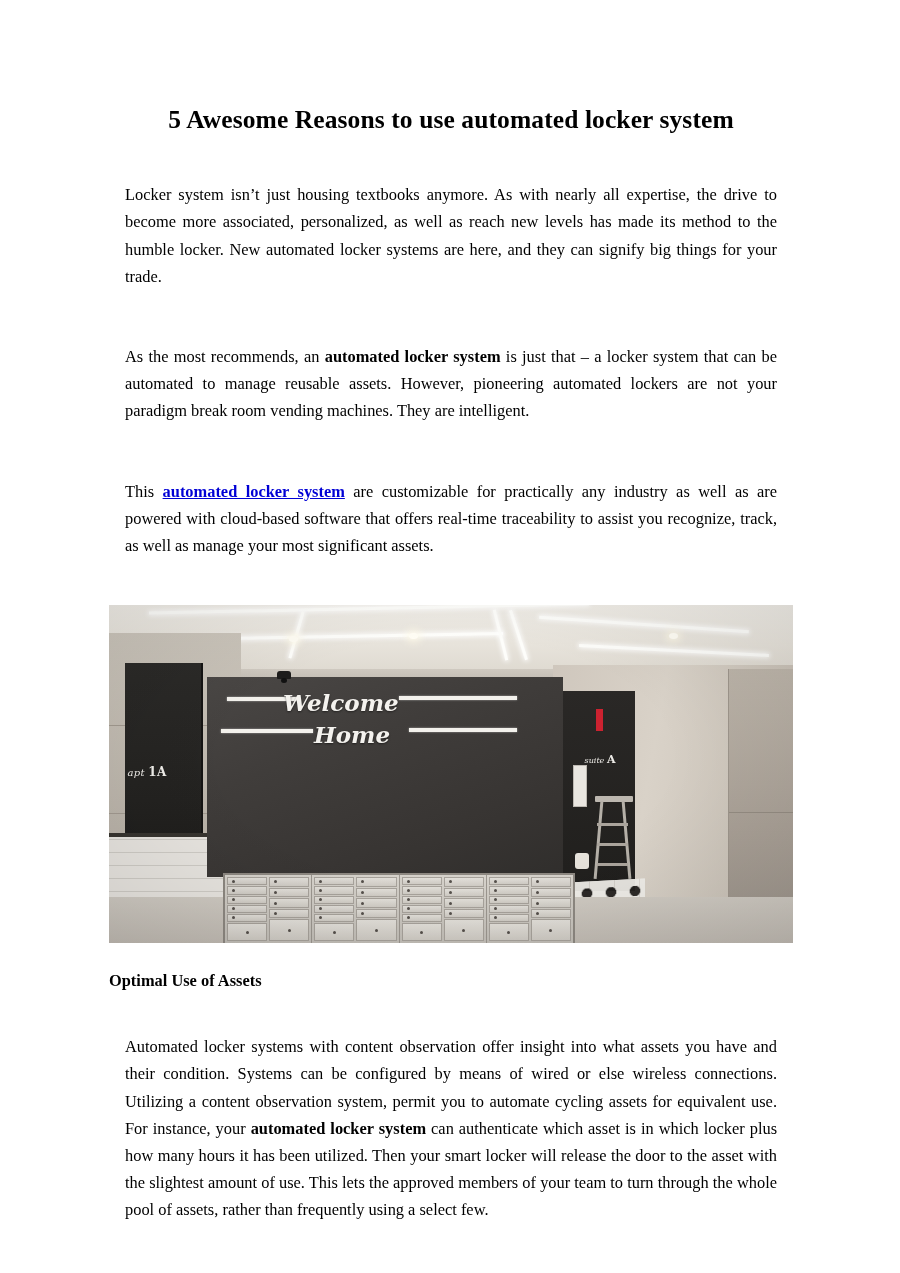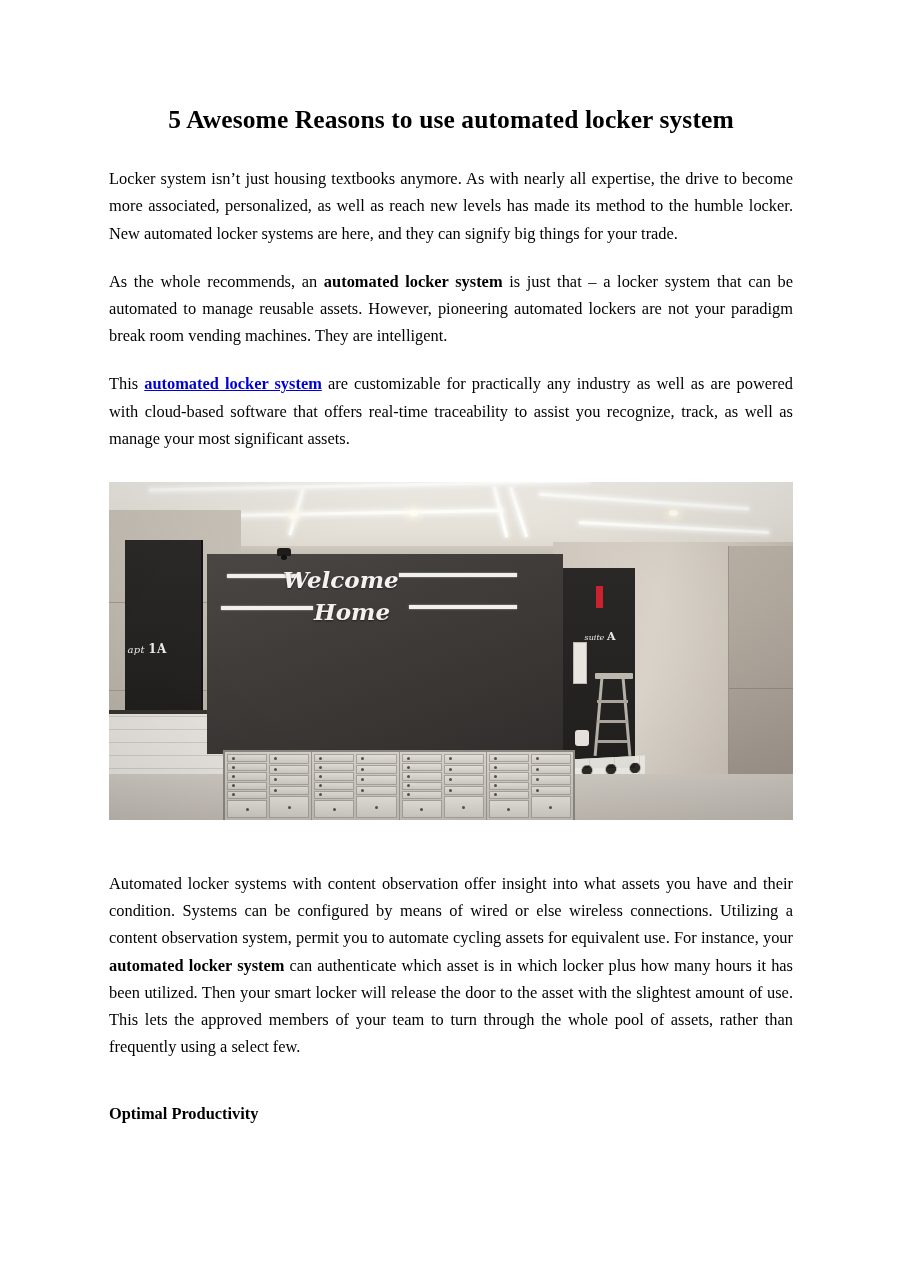--- a/index.html
+++ b/index.html
@@ -38,21 +38,21 @@
     margin: 0 0 0 0;
     text-align: center;
     letter-spacing: 0.1px;
     font-family: "Liberation Serif", "DejaVu Serif", serif;
   }
 
   p.body-par {
     font-size: 16.4px;
     line-height: 27.2px;
     text-align: justify;
-    margin: 0;
+    margin: 16px;
     font-family: "Liberation Serif", "DejaVu Serif", serif;
   }
 
   .gap-after-title { height: 30px; }
   .par-gap { height: 21px; }
 
   .strong { font-weight: bold; }
 
   a.inline-link {
     color: #0000d5;
@@ -347,21 +347,21 @@
   <div class="content">
 
     <h1 class="doc-title">5 Awesome Reasons to use automated locker system</h1>
 
     <div class="gap-after-title"></div>
 
     <p class="body-par"><span>Locker system isn’t just housing textbooks anymore. As with nearly all expertise, the drive to become more associated, personalized, as well as reach new levels has made its method to the humble locker. New automated locker systems are here, and they can signify big things for your trade.</span></p>
 
     <div class="par-gap"></div>
 
-    <p class="body-par"><span>As the whole recommends, an </span><span class="strong">automated locker system</span><span> is just that – a locker system that can be automated to manage reusable assets. However, pioneering automated lockers are not your paradigm break room vending machines. They are intelligent.</span></p>
+    <p class="body-par"><span>As the most recommends, an </span><span class="strong">automated locker system</span><span> is just that – a locker system that can be automated to manage reusable assets. However, pioneering automated lockers are not your paradigm break room vending machines. They are intelligent.</span></p>
 
     <div class="par-gap"></div>
 
     <p class="body-par"><span>This </span><a class="inline-link" href="#">automated locker system</a><span> are customizable for practically any industry as well as are powered with cloud-based software that offers real-time traceability to assist you recognize, track, as well as manage your most significant assets.</span></p>
 
     <div style="height:30px"></div>
 
     <div class="photo-wrap">
       <div class="photo">
 
@@ -491,20 +491,21 @@
             </div>
           </div>
         </div>
 
         <div class="photo-grain"></div>
       </div>
     </div>
 
     <div style="height:26px"></div>
 
+    <h2 class="section-head">Optimal Use of Assets</h2>
 
     <div style="height:24px"></div>
 
     <p class="body-par"><span>Automated locker systems with content observation offer insight into what assets you have and their condition. Systems can be configured by means of wired or else wireless connections. Utilizing a content observation system, permit you to automate cycling assets for equivalent use. For instance, your </span><span class="strong">automated locker system</span><span> can authenticate which asset is in which locker plus how many hours it has been utilized. Then your smart locker will release the door to the asset with the slightest amount of use. This lets the approved members of your team to turn through the whole pool of assets, rather than frequently using a select few.</span></p>
 
     <div style="height:42px"></div>
 
     <h2 class="section-head">Optimal Productivity</h2>
 
   </div>

